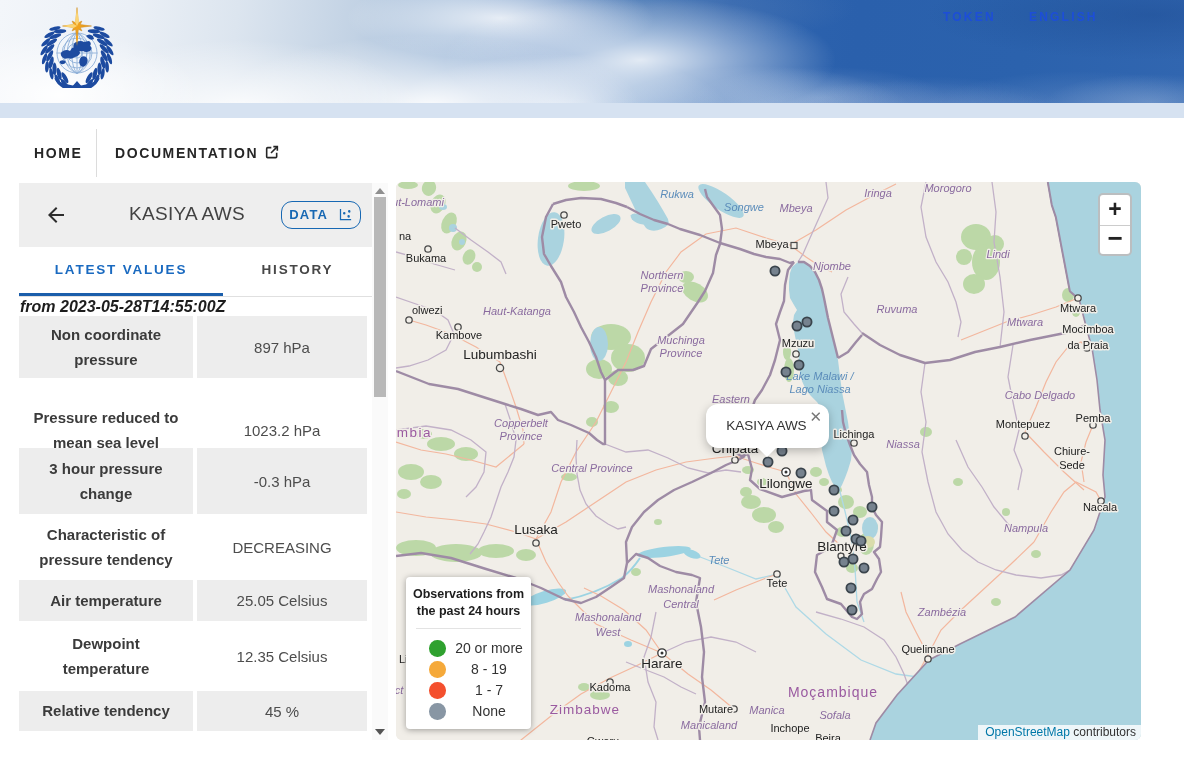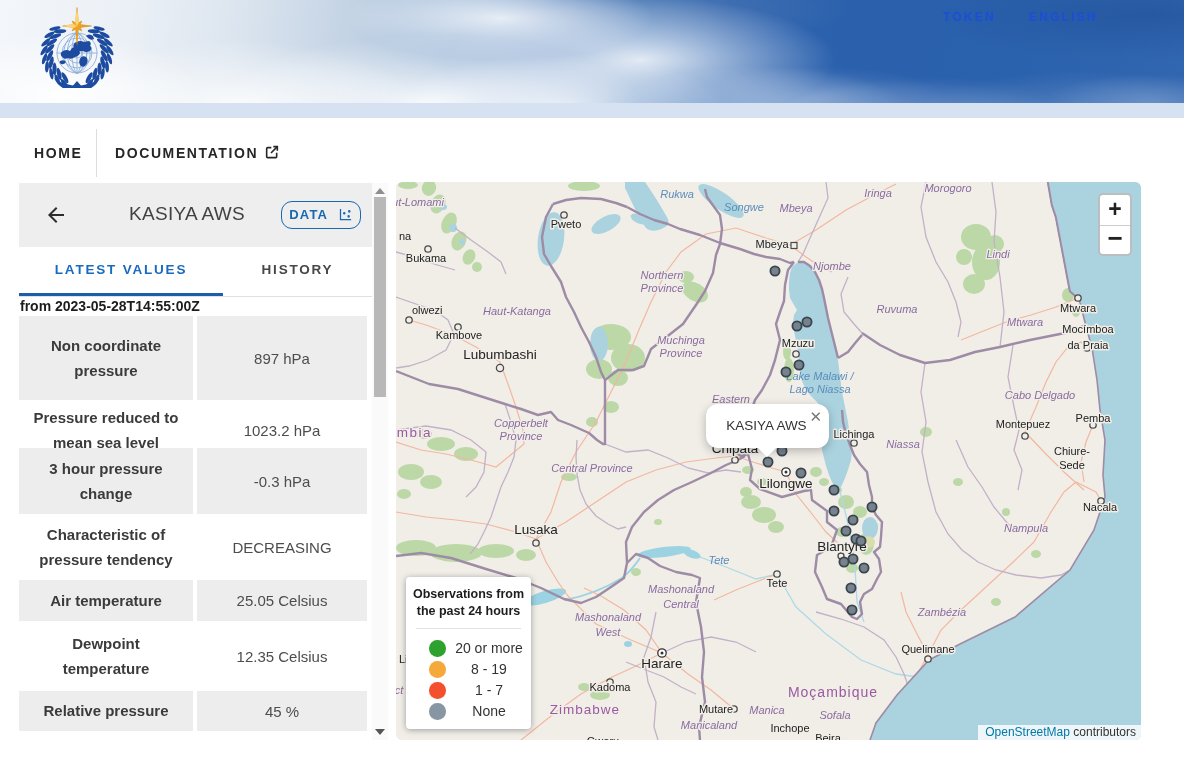--- a/index.html
+++ b/index.html
@@ -36,21 +36,21 @@
   
   #panel { position:absolute; left:19px; top:183px; width:369px; height:557px; background:#fff; }
   #panelhead { position:absolute; left:0; top:0; width:353px; height:64px; background:#eeeeee; }
   #ptitle { position:absolute; left:88px; top:20px; width:160px; text-align:center; font-size:19px; color:#424242; letter-spacing:.3px; }
   #backarrow { position:absolute; left:25px; top:20px; width:24px; height:24px; }
   #databtn { position:absolute; left:262px; top:18px; width:80px; height:28px; border:1.6px solid #1768b3; border-radius:11px; color:#1768b3; font-size:13px; font-weight:bold; letter-spacing:1.2px; text-align:center; line-height:25px; }
   #tabs { position:absolute; left:0; top:64px; width:353px; height:49px; background:#fff; }
   .tab { position:absolute; top:0; height:46px; line-height:46px; text-align:center; font-size:13.5px; font-weight:bold; letter-spacing:1.8px; }
   #tabline { position:absolute; left:0; top:46px; width:204px; height:3px; background:#1b5eab; }
   #tabbase { position:absolute; left:0; top:48.5px; width:353px; height:1px; background:#e0e0e0; }
-  #fromline { position:absolute; left:1px; top:115px; font-size:14px; font-weight:bold; color:#1d1d1d; }
+  #fromline { position:absolute; left:1px; top:115px; font-size:16px; font-weight:bold; color:#1d1d1d;font-style:italic; }
   .row { position:absolute; left:0; width:353px; }
   .cl { position:absolute; left:0; top:0; width:174px; height:100%; display:flex; align-items:center; justify-content:center; text-align:center; font-size:15px; font-weight:bold; color:#3b3b3b; line-height:1.7; }
   .cr { position:absolute; left:178px; top:0; width:170px; height:100%; display:flex; align-items:center; justify-content:center; text-align:center; font-size:15px; color:#4d4d4d; }
   .grey .cl, .grey .cr { background:#ededed; }
   
   #sbar { position:absolute; left:353px; top:0; width:16px; height:557px; background:#fafafa; }
   #sthumb { position:absolute; left:2px; top:14px; width:12px; height:200px; background:#b8b8b8; }
   .sarrow { position:absolute; left:3px; width:0; height:0; }
 
   
@@ -161,21 +161,21 @@
             <path fill="#1768b3" d="M3 3h2v16h16v2H3V3zm7 9a2 2 0 1 1 0.001-4.001A2 2 0 0 1 10 12zm8-3a2 2 0 1 1 0.001-4.001A2 2 0 0 1 18 9zm-1 8a2 2 0 1 1 0.001-4.001A2 2 0 0 1 17 17z"></path>
           </svg></div>
     </div>
     <div id="tabs">
       <div class="tab" style="left:0;width:204px;color:#1a6ac0;">LATEST VALUES</div>
       <div class="tab" style="left:204px;width:149px;color:#474747;">HISTORY</div>
       <div id="tabbase"></div>
       <div id="tabline"></div>
     </div>
     <div id="fromline">from 2023-05-28T14:55:00Z</div>
-    <div class="row grey" style="top:133px;height:84px;">
+    <div class="row grey" style="top:133px;height:62px;">
         <div class="cl">Non coordinate<br>pressure</div>
         <div class="cr">897 hPa</div>
       </div>
     <div class="row" style="top:199px;height:56px;margin-top:20px;">
         <div class="cl">Pressure reduced to<br>mean sea level</div>
         <div class="cr">1023.2 hPa</div>
       </div>
     <div class="row grey" style="top:265px;height:66px;">
         <div class="cl">3 hour pressure<br>change</div>
         <div class="cr">-0.3 hPa</div>
@@ -186,21 +186,21 @@
       </div>
     <div class="row grey" style="top:397px;height:41px;">
         <div class="cl">Air temperature</div>
         <div class="cr">25.05 Celsius</div>
       </div>
     <div class="row" style="top:438px;height:70px;">
         <div class="cl">Dewpoint<br>temperature</div>
         <div class="cr">12.35 Celsius</div>
       </div>
     <div class="row grey" style="top:508px;height:40px;">
-        <div class="cl">Relative pressure</div>
+        <div class="cl">Relative tendency</div>
         <div class="cr">45 %</div>
       </div>
     <div id="sbar">
       <div id="sthumb"></div>
       <div class="sarrow" style="top:5px; border-left:5px solid transparent;border-right:5px solid transparent;border-bottom:6px solid #8f8f8f;"></div>
       <div class="sarrow" style="bottom:5px; border-left:5px solid transparent;border-right:5px solid transparent;border-top:6px solid #555;"></div>
     </div>
   </div>
 
   <div id="map">

